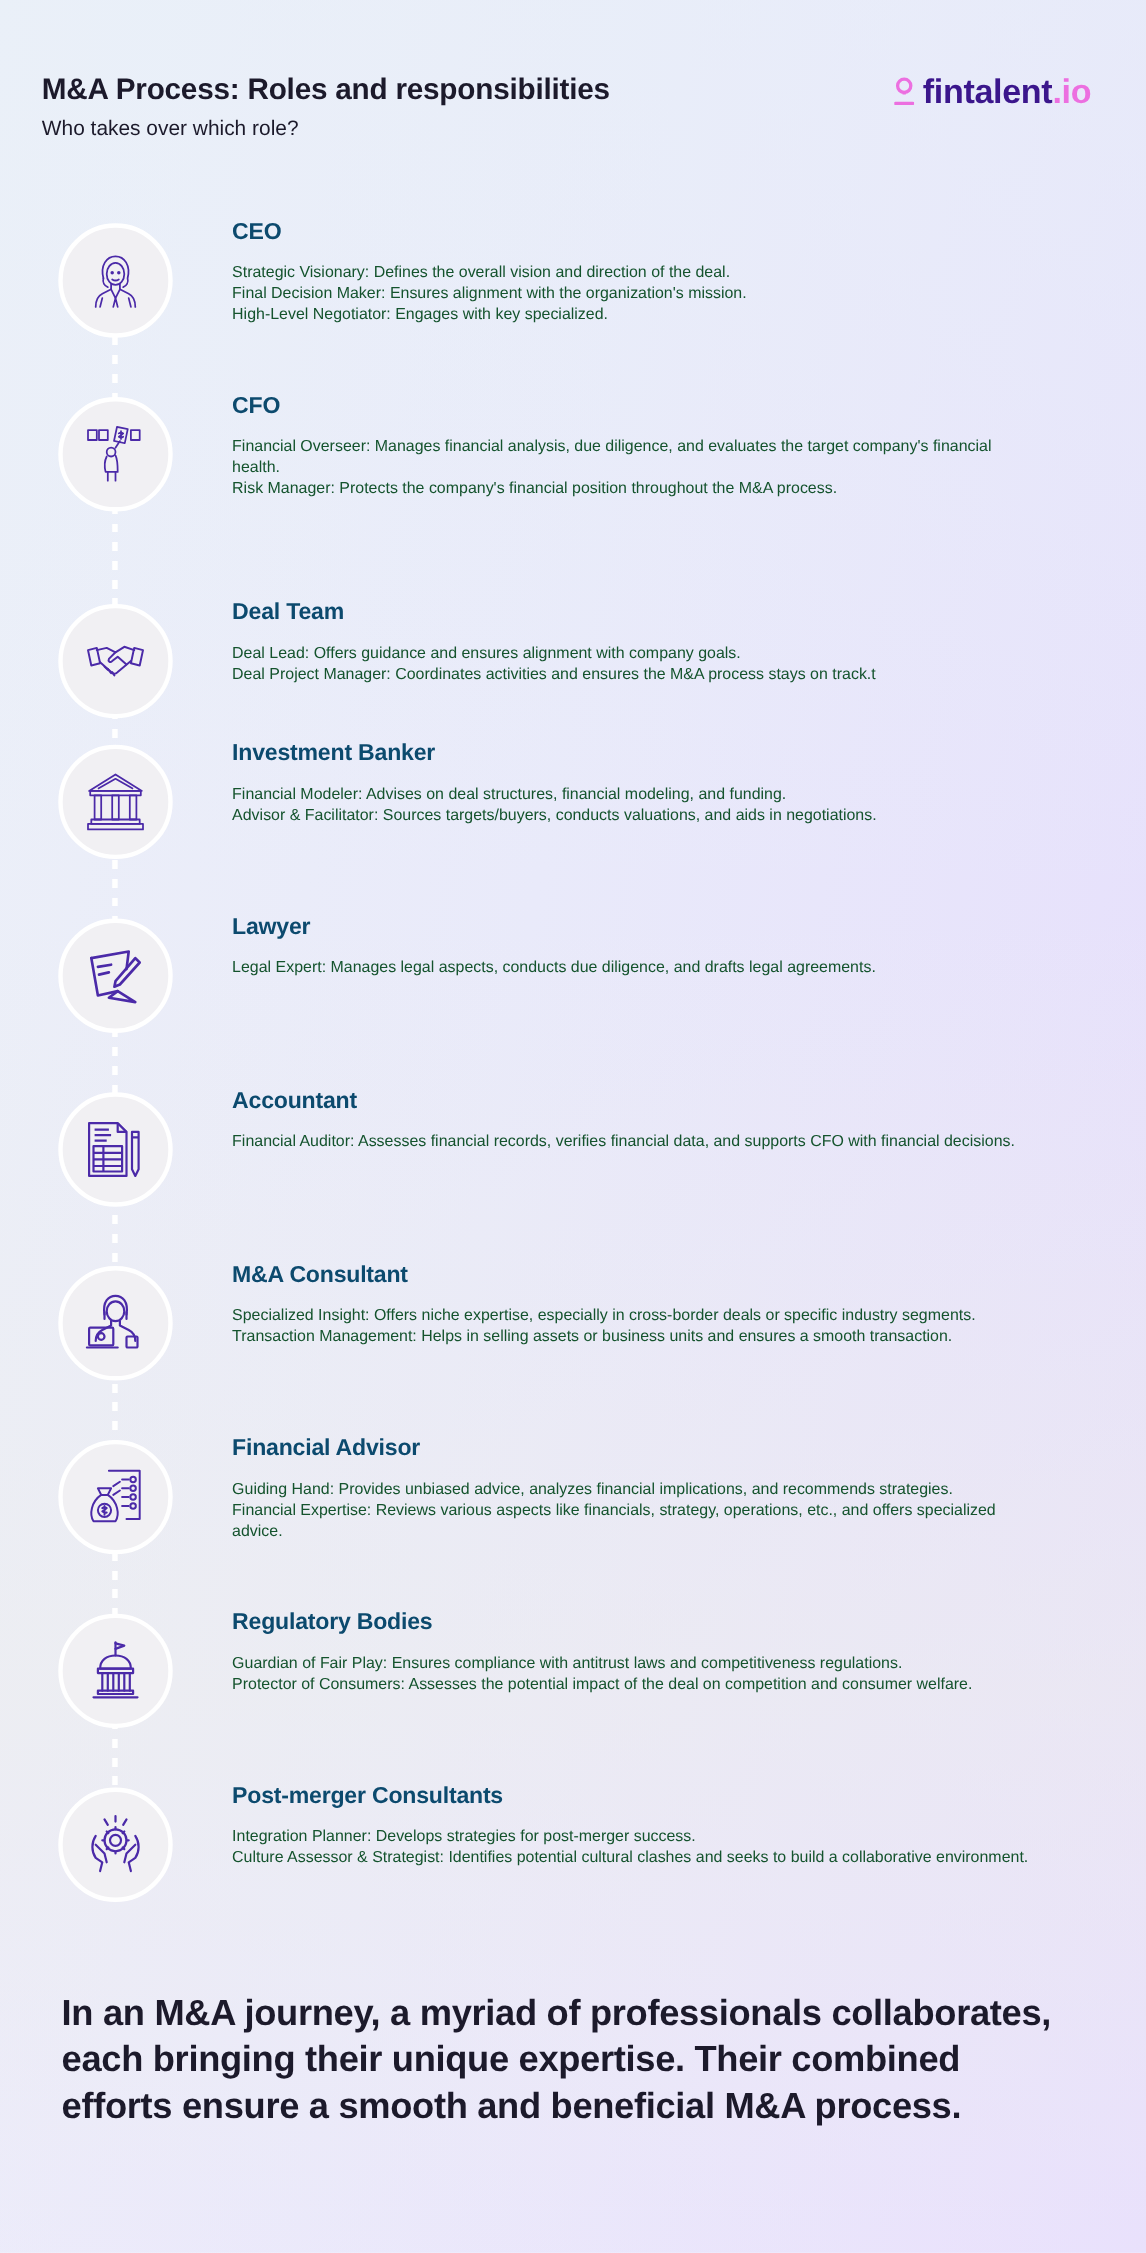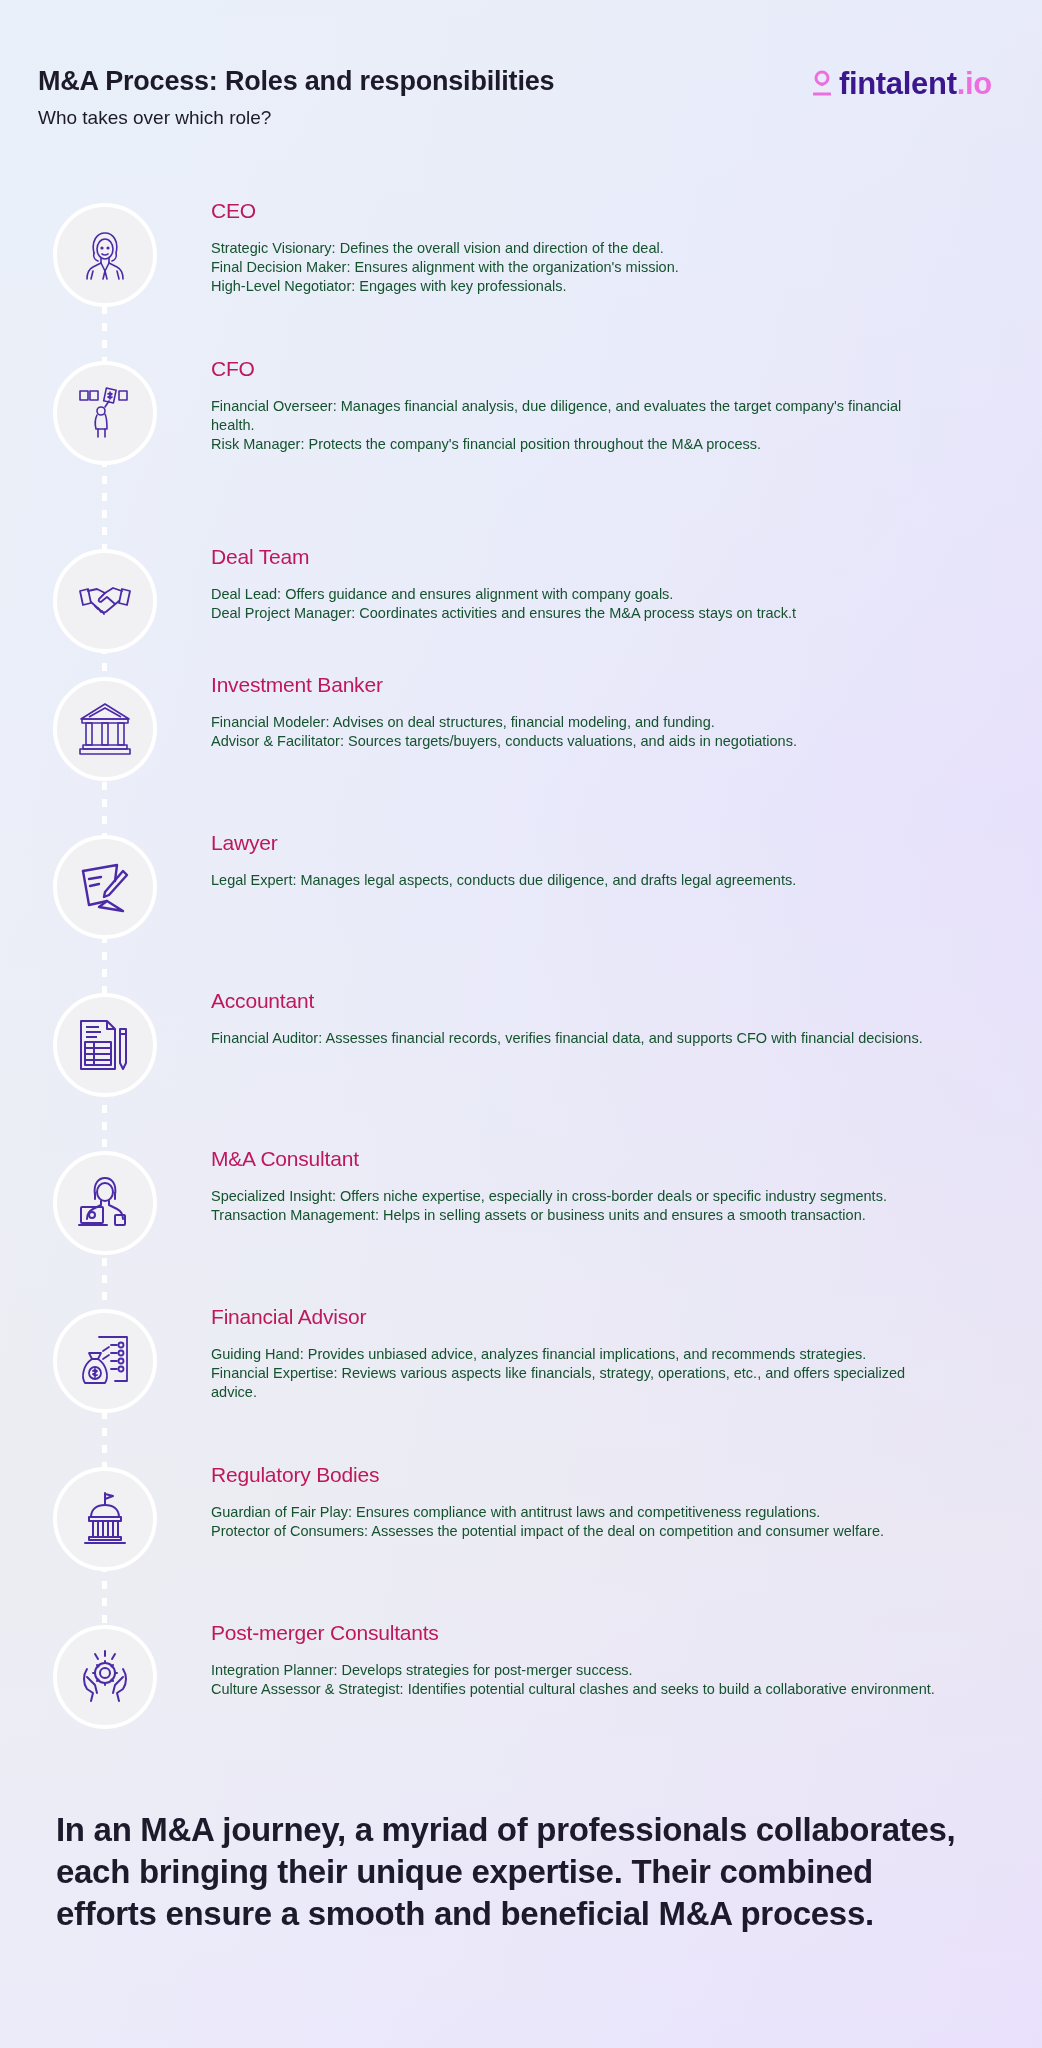--- a/index.html
+++ b/index.html
@@ -37,21 +37,21 @@
     position: absolute; left: 0; width: 100%; height: 158px;
   }
   .role-icon-wrap {
     position: absolute; left: 53px; top: 0;
     width: 104px; height: 104px; border-radius: 50%;
     background: #f1f0f3; border: 4px solid #ffffff;
     display: flex; align-items: center; justify-content: center;
   }
   .role-icon-wrap svg { width: 56px; height: 56px; }
   .role-body { position: absolute; left: 211px; top: -4px; width: 730px; }
-  .role-title { font-size: 21px; font-weight: 400; color: #be185d; letter-spacing: -0.2px; }
+  .role-title { font-size: 21px; font-weight: 700; color: #0c4a6e; letter-spacing: -0.2px; }
   .role-lines { margin-top: 16px; font-size: 14.5px; line-height: 19px; color: #14532d; }
   .role-line { display: block; }
 
   .footer-text {
     position: absolute; left: 56px; top: 1809px; width: 900px;
     font-size: 33px; font-weight: 700; line-height: 42px; color: #1c1a2b; letter-spacing: -0.3px;
   }
 </style>
 </head>
 <body>
@@ -90,21 +90,21 @@
           <path d="M24 36 L28 44 L32 36"></path>
           <path d="M28 44 L26 52 M28 44 L30 52"></path>
           <path d="M16 44 L14 52 M40 44 L42 52"></path>
         </svg>
       </div>
       <div class="role-body">
         <div class="role-title">CEO</div>
         <div class="role-lines">
           <span class="role-line">Strategic Visionary: Defines the overall vision and direction of the deal.</span>
           <span class="role-line">Final Decision Maker: Ensures alignment with the organization's mission.</span>
-          <span class="role-line">High-Level Negotiator: Engages with key professionals.</span>
+          <span class="role-line">High-Level Negotiator: Engages with key specialized.</span>
         </div>
       </div>
     </div>
 
     <div class="role" style="top:361px;">
       <div class="role-icon-wrap">
         <svg viewBox="0 0 56 56" fill="none" stroke="#4b2aa8" stroke-width="1.6" stroke-linecap="round" stroke-linejoin="round">
           <rect x="3" y="6" width="8" height="9"></rect>
           <rect x="13" y="6" width="8" height="9"></rect>
           <rect x="42" y="6" width="8" height="9"></rect>

